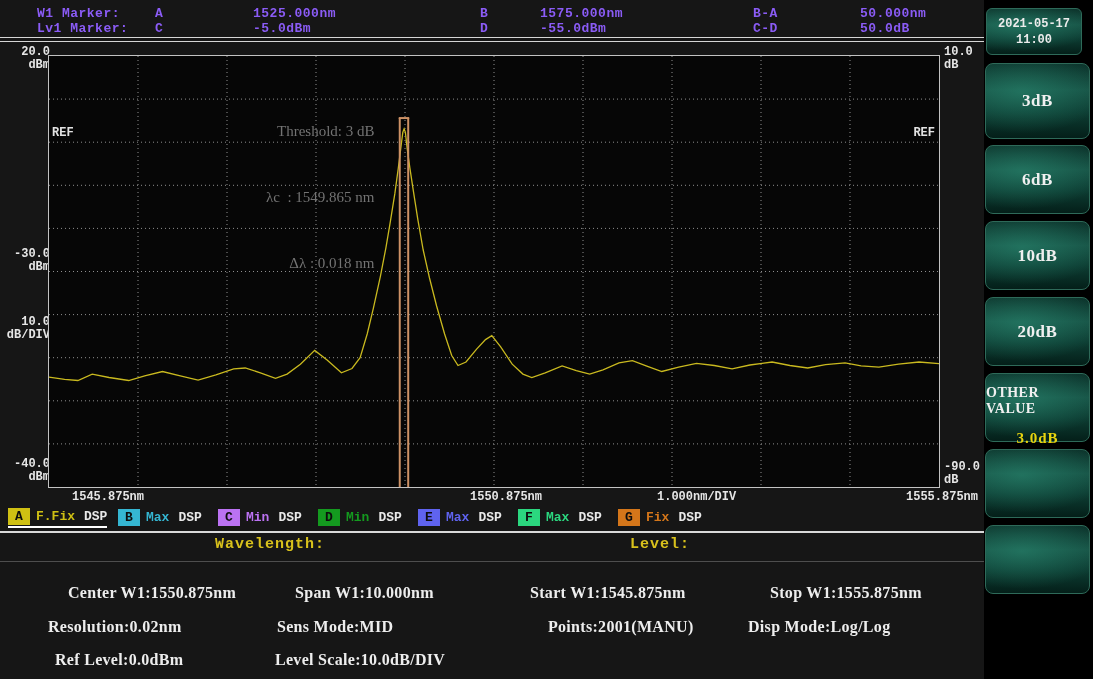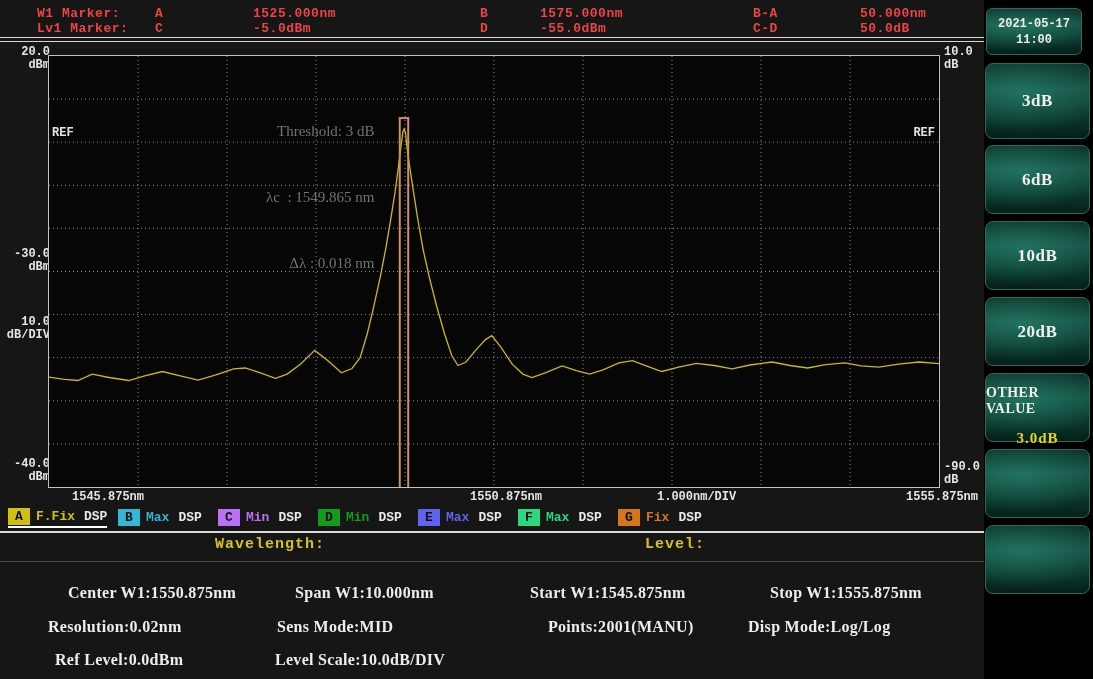--- a/index.html
+++ b/index.html
@@ -2,21 +2,21 @@
 <html><head>
 <meta charset="utf-8">
 <style>
   * { margin:0; padding:0; box-sizing:border-box; }
   html,body { background:#000; }
   #screen { position:relative; width:1093px; height:679px; background:#000; overflow:hidden;
             font-family:"Liberation Mono", monospace; }
   #main { position:absolute; left:0; top:0; width:984px; height:679px; background:#161616; }
 
   
-  .mt-cell { position:absolute; font-size:13px; font-weight:bold; color:#ef4444; white-space:pre; letter-spacing:.5px; }
+  .mt-cell { position:absolute; font-size:13px; font-weight:bold; color:#8b5cf6; white-space:pre; letter-spacing:.5px; }
   .r1{top:6px} .r2{top:21px}
   .c1{left:37px} .c2{left:155px} .c3{left:253px} .c4{left:480px} .c5{left:540px} .c6{left:753px} .c7{left:860px}
   #sep-top { position:absolute; left:0; top:37px; width:984px; height:5px;
              border-top:1px solid #d6d6d6; border-bottom:1px solid #d6d6d6; }
 
   
   #chart-box { position:absolute; left:48px; top:55px; width:892px; height:433px;
                border:1px solid #c2c2c2; background:#060606; }
   #chart-svg { position:absolute; left:0; top:0; }
   .axis-tick { position:absolute; font-size:12px; font-weight:bold; color:#e6e6e6; line-height:13px; white-space:pre; }
@@ -32,21 +32,21 @@
   #legend { position:absolute; left:0; top:507px; width:984px; height:23px; }
   .leg-item { position:absolute; top:0; display:flex; align-items:center; height:21px; }
   .leg-item.active { border-bottom:2px solid #ffffff; }
   .leg-box { width:22px; height:17px; text-align:center; line-height:17px; font-size:13px; font-weight:bold; color:#0d0d0d; }
   .leg-mode { margin-left:6px; font-size:13px; font-weight:bold; }
   .leg-dsp  { margin-left:9px; font-size:13px; font-weight:bold; color:#e9e9e9; }
   #sep-legend { position:absolute; left:0; top:531px; width:984px; height:2px; background:#d9d9d9; }
 
   
   .wl-label { position:absolute; top:536px; font-size:15px; font-weight:bold; letter-spacing:1px; color:#d8c11c; }
-  #wl-wavelength { left:215px; } #wl-level { left:630px;margin-left:15px; }
+  #wl-wavelength { left:215px; } #wl-level { left:630px; }
   #sep-dim { position:absolute; left:0; top:561px; width:984px; height:1px; background:#4e4e4e; }
 
   
   .setting { position:absolute; font-family:"Liberation Serif", serif; font-size:16px; font-weight:bold;
              color:#ededed; white-space:pre; letter-spacing:.3px; }
   .s1{top:584px} .s2{top:618px} .s3{top:651px}
 
   
   #sidebar { position:absolute; left:984px; top:0; width:109px; height:679px; background:#000; }
   .keyface { border-radius:8px; border:1px solid #2e6a59;

